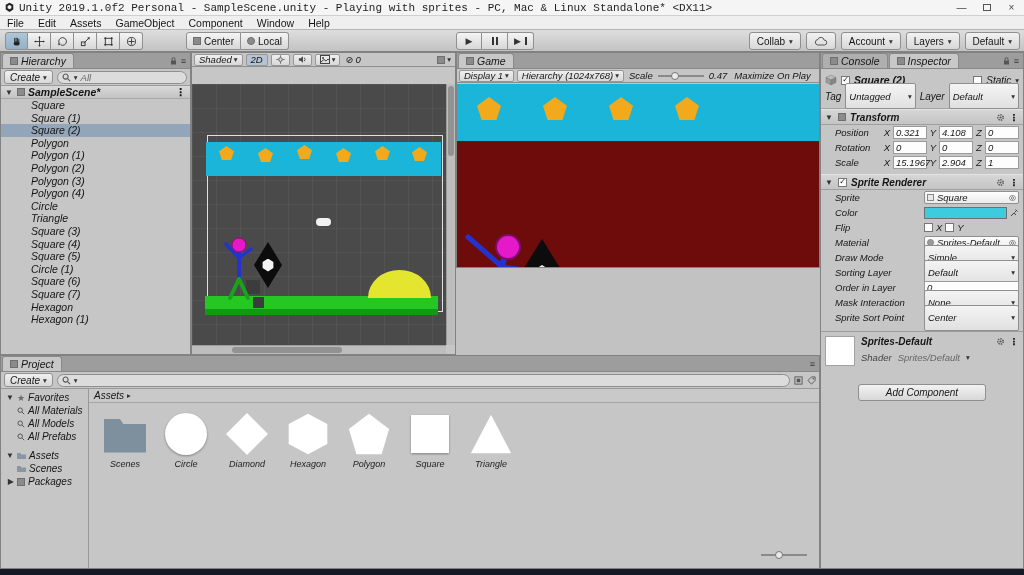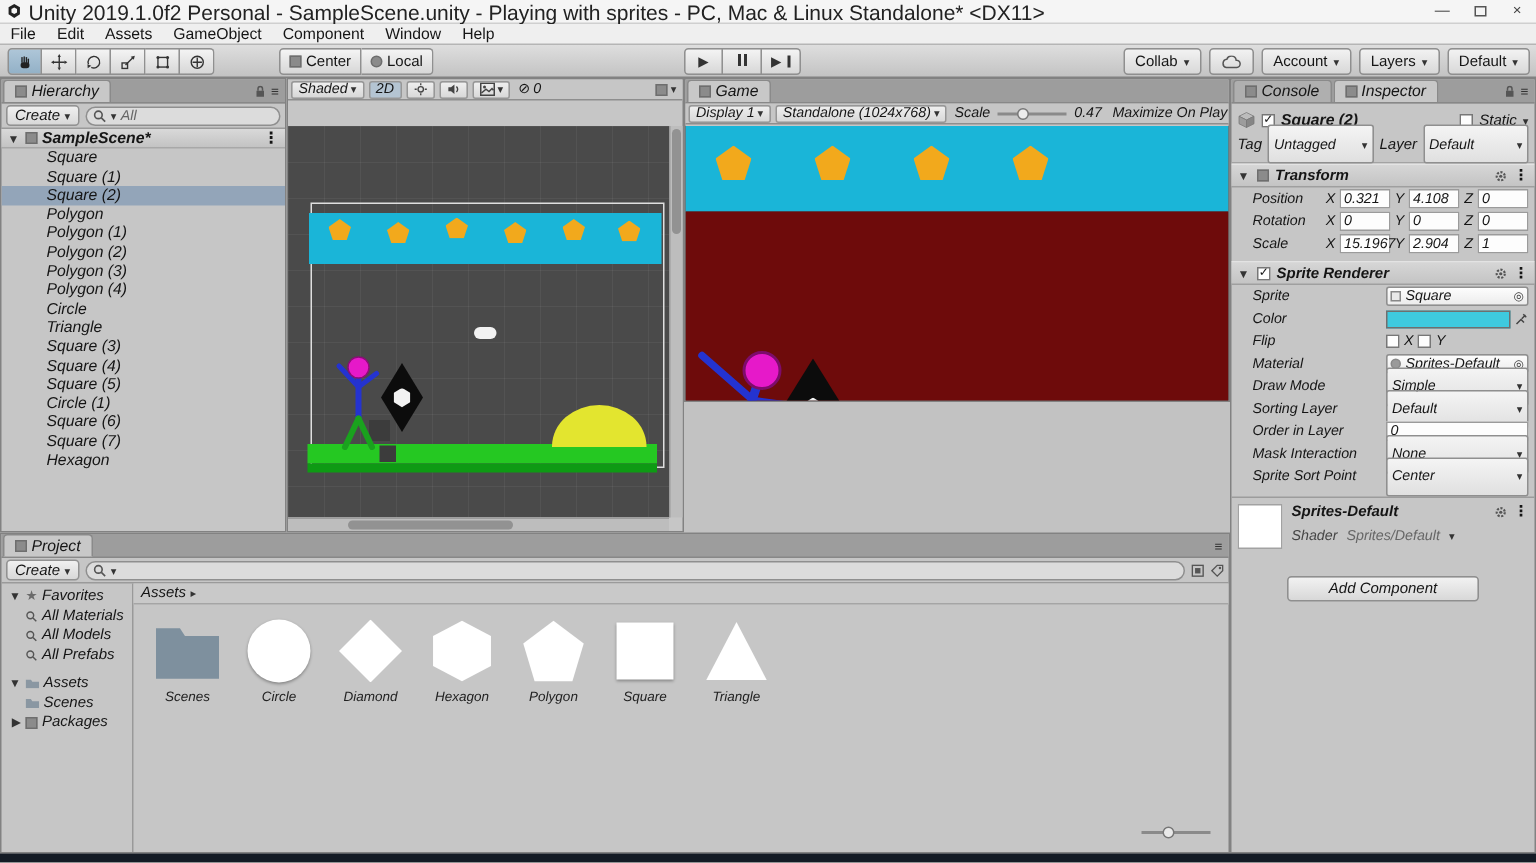--- a/index.html
+++ b/index.html
@@ -3,21 +3,21 @@
 <meta charset="utf-8">
 <style>
   * { margin:0; padding:0; box-sizing:border-box; }
   body { font-family:"Liberation Sans","DejaVu Sans",sans-serif; background:#777; }
   #app { position:relative; width:1024px; height:575px; background:#c2c2c2; overflow:hidden; font-size:11px; color:#151515; }
   svg { display:block; }
 
   
   #titlebar { position:absolute; top:0; left:0; right:0; height:16px; background:#f5f5f5; border-bottom:1px solid #cfcfcf; display:flex; align-items:center; }
   .unity-logo { width:11px; height:11px; margin:0 4px; }
-  .title-text { font-size:14px; color:#222; white-space:nowrap; }
+  .title-text { font-size:11px; color:#222; white-space:nowrap;font-family:Liberation Mono, monospace; }
   .win-btns { margin-left:auto; display:flex; height:100%; }
   .win-btn { width:25px; height:100%; display:flex; align-items:center; justify-content:center; font-size:10px; color:#444; }
   .maxi-box { width:8px; height:7px; border:1px solid #555; }
 
   
   #menubar { position:absolute; top:16px; left:0; right:0; height:14px; background:#efefef; border-bottom:1px solid #b5b5b5; display:flex; align-items:center; }
   .menu-item { padding:0 7px; font-size:10.5px; line-height:14px; }
 
   
   #toolbar { position:absolute; top:30px; left:0; right:0; height:22px; background:linear-gradient(#dedede,#c3c3c3); border-bottom:1px solid #828282; }
@@ -345,20 +345,21 @@
         <div class="hrow">Polygon (4)</div>
         <div class="hrow">Circle</div>
         <div class="hrow">Triangle</div>
         <div class="hrow">Square (3)</div>
         <div class="hrow">Square (4)</div>
         <div class="hrow">Square (5)</div>
         <div class="hrow">Circle (1)</div>
         <div class="hrow">Square (6)</div>
         <div class="hrow">Square (7)</div>
         <div class="hrow">Hexagon</div>
+        <div class="hrow">Hexagon (1)</div>
       </div>
   </div>
 
   <div id="scene-panel" class="panel">
     <div class="view-toolbar">
       <div class="stb-btn">
           <span>Shaded</span>
           <span class="caret">▾</span>
         </div>
       <div class="stb-btn pressed">
@@ -440,21 +441,21 @@
           <span class="ticon"></span>
           <span>Game</span>
         </div>
     </div>
     <div class="view-toolbar">
       <div class="stb-btn">
           <span>Display 1</span>
           <span class="caret">▾</span>
         </div>
       <div class="stb-btn">
-          <span>Standalone (1024x768)</span>
+          <span>Hierarchy (1024x768)</span>
           <span class="caret">▾</span>
         </div>
       <div class="stb-flat">
           <span>Scale</span>
         </div>
       <div class="slider">
           <div class="track"></div>
           <div class="thumb"></div>
         </div>
       <div class="stb-flat">

